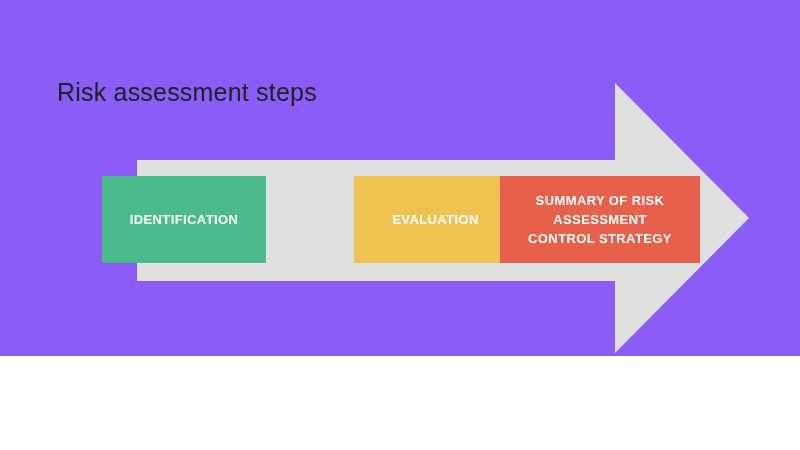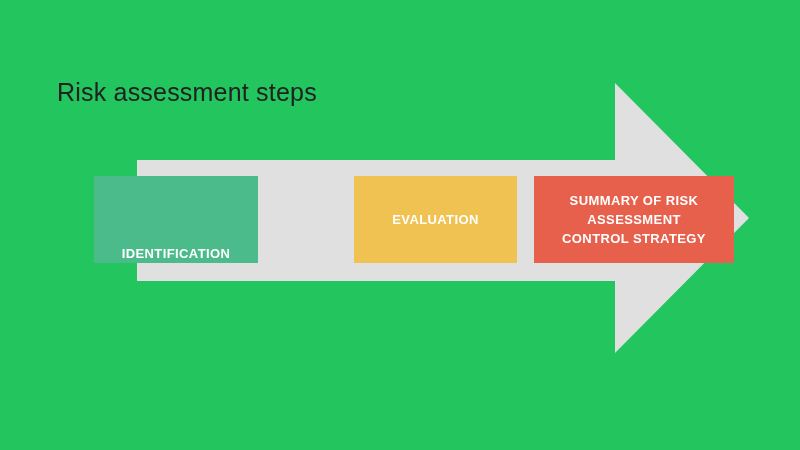--- a/index.html
+++ b/index.html
@@ -2,22 +2,22 @@
 <html><head>
 <meta charset="utf-8">
 <style>
   * { margin: 0; padding: 0; box-sizing: border-box; }
   html, body { width: 800px; height: 450px; overflow: hidden; }
   body { font-family: "Liberation Sans", "DejaVu Sans", sans-serif; }
 
   .stage {
     position: relative;
     width: 800px;
-    height: 450px;
-    background: #22c55e;
+    height: 356px;
+    background: #8b5cf6;
   }
 
   .slide-title {
     position: absolute;
     left: 57px;
     top: 78px;
     font-size: 25px;
     font-weight: 400;
     color: #212121;
     letter-spacing: 0.2px;
@@ -43,23 +43,23 @@
     text-align: center;
   }
   .step-box .step-label {
     font-size: 13px;
     font-weight: 700;
     letter-spacing: 0.4px;
     line-height: 19px;
     white-space: pre-line;
     padding: 0 8px;
   }
-  .step-identification { left: 94px; width: 164px; align-items: flex-end; }
+  .step-identification { left: 102px; width: 164px; }
   .step-evaluation     { left: 310px; width: 163px; margin-left: 44px; }
-  .step-summary        { left: 534px; width: 200px; }
+  .step-summary        { left: 500px; width: 200px; }
 </style>
 </head>
 <body>
 
 <div class="stage">
 
   <h1 class="slide-title" style="color: rgb(33, 33, 33);">Risk assessment steps</h1>
 
   <svg class="arrow-svg" viewBox="0 0 800 450" aria-hidden="true">
     <polygon points="137,160 615,160 615,83 749,218 615,353 615,281 137,281" fill="#e0e0e0"></polygon>

